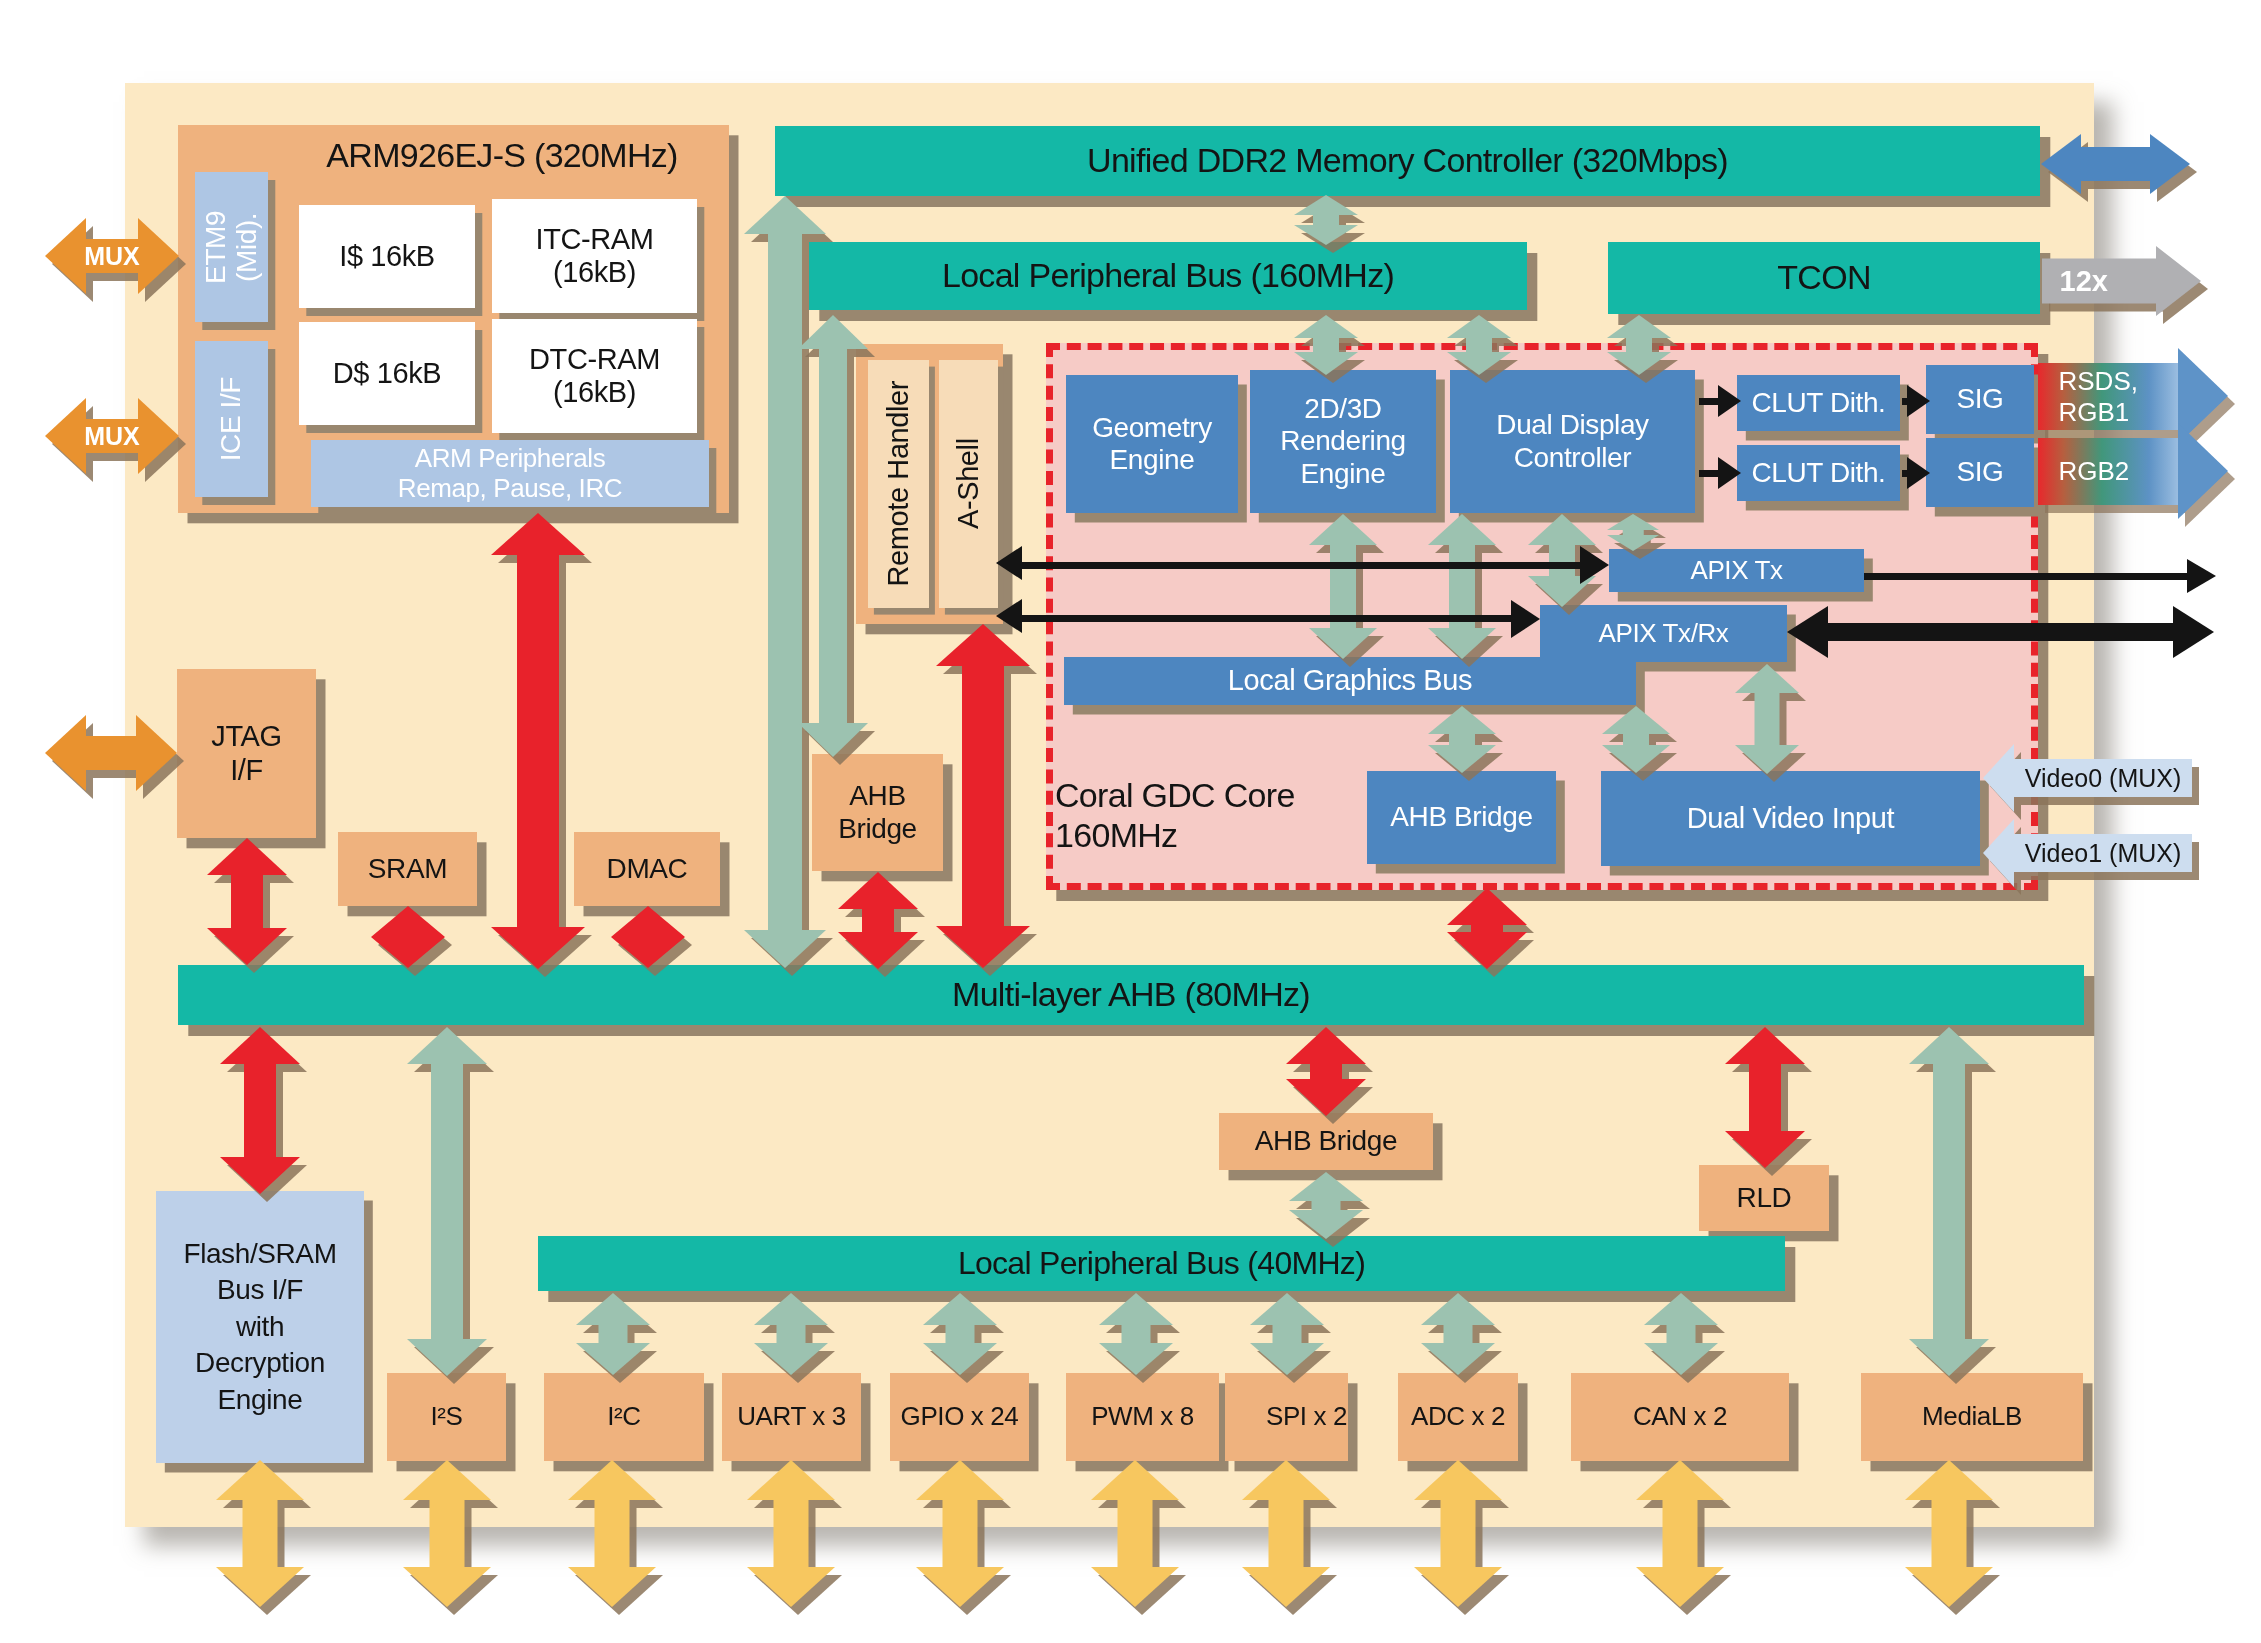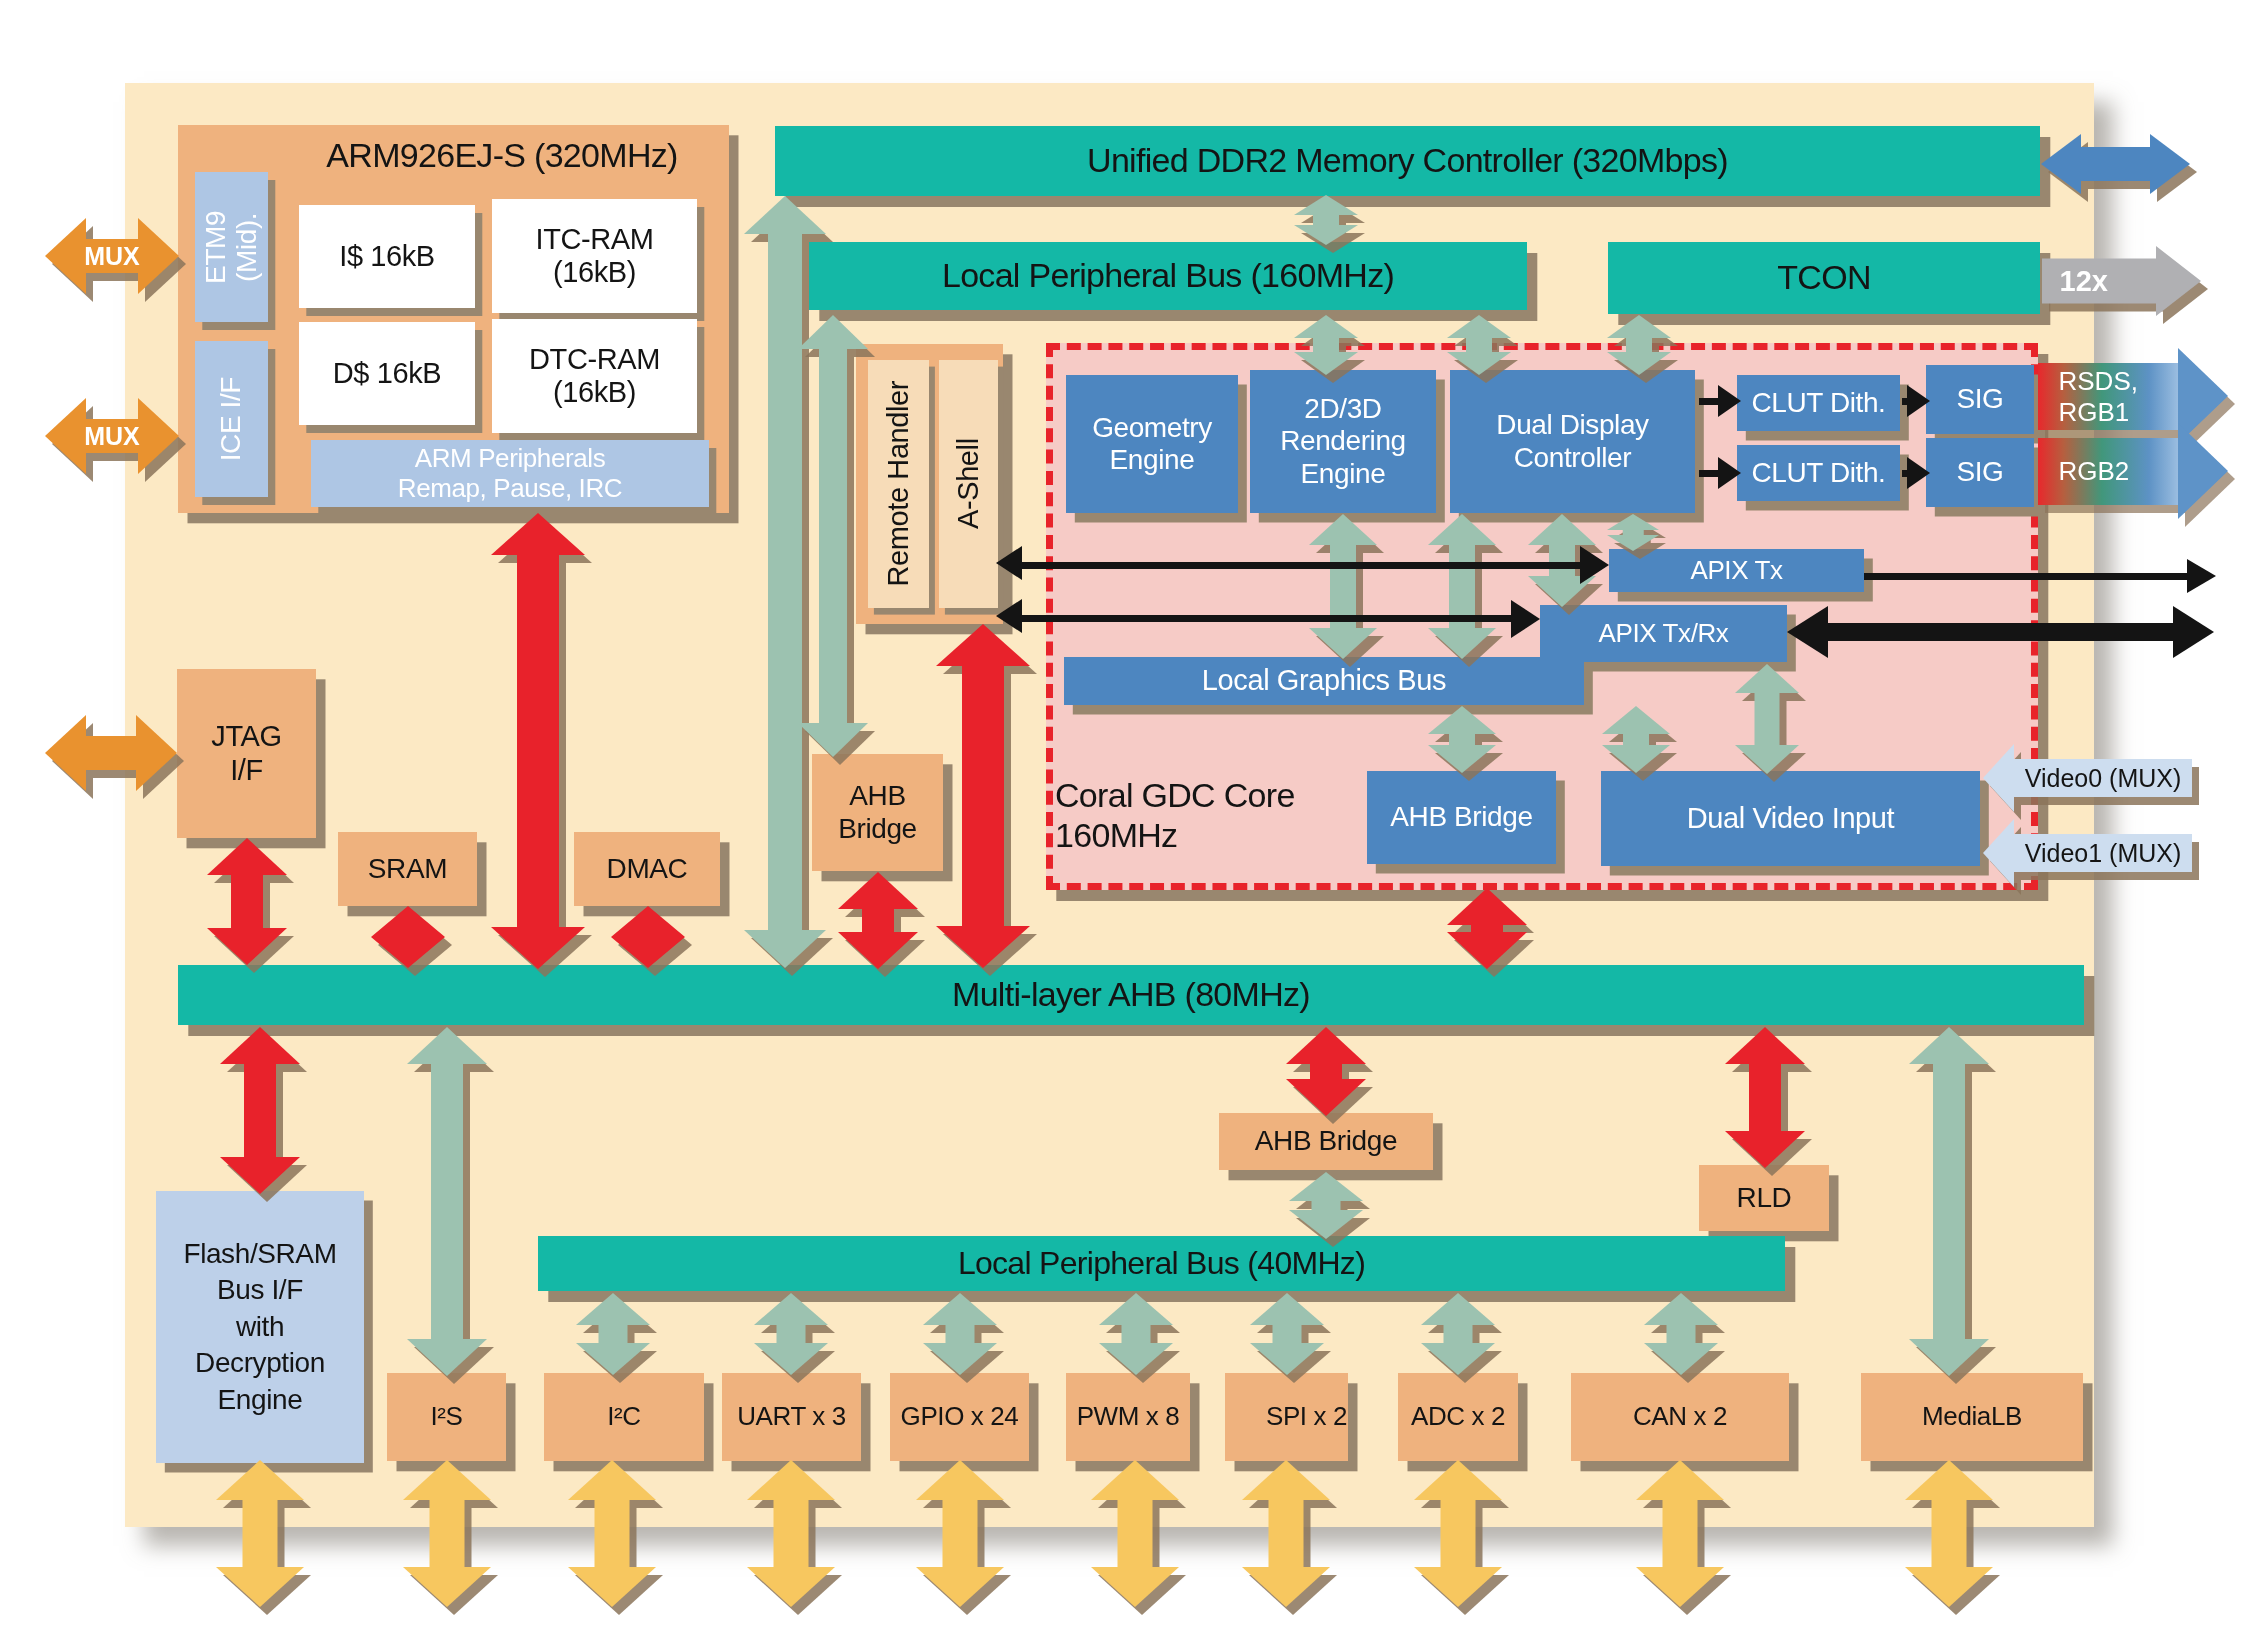--- a/index.html
+++ b/index.html
@@ -153,21 +153,21 @@
   </div>
   <div class="b blue" style="left:1926px;top:438px;width:108px;height:69px;">
     <span>SIG</span>
   </div>
   <div class="b blue" style="left:1609px;top:549px;width:255px;height:43px;font-size:26px;">
     <span>APIX Tx</span>
   </div>
   <div class="b blue" style="left:1540px;top:605px;width:247px;height:57px;font-size:26px;">
     <span>APIX Tx/Rx</span>
   </div>
-  <div class="b blue" style="left:1064px;top:657px;width:520px;height:48px;font-size:29px;">
+  <div class="b blue" style="left:1064px;top:657px;width:572px;height:48px;font-size:29px;">
     <span>Local Graphics Bus</span>
   </div>
   <div class="b blue" style="left:1367px;top:771px;width:189px;height:93px;">
     <span>AHB Bridge</span>
   </div>
   <div class="b blue" style="left:1601px;top:771px;width:379px;height:95px;font-size:29px;">
     <span>Dual Video Input</span>
   </div>
 
   <div class="b bar" style="left:178px;top:965px;width:1906px;height:60px;">
@@ -197,21 +197,21 @@
     </div>
   <div class="b tan" style="left:544px;top:1373px;width:160px;height:88px;font-size:26px;">
     <span>I²C</span>
     </div>
   <div class="b tan" style="left:722px;top:1373px;width:139px;height:88px;font-size:26px;">
     <span>UART x 3</span>
     </div>
   <div class="b tan" style="left:890px;top:1373px;width:139px;height:88px;font-size:26px;">
     <span>GPIO x 24</span>
     </div>
-  <div class="b tan" style="left:1066px;top:1373px;width:124px;height:88px;font-size:26px;align-items:center;">
+  <div class="b tan" style="left:1066px;top:1373px;width:153px;height:88px;font-size:26px;align-items:center;">
     <span>PWM x 8</span>
     </div>
   <div class="b tan" style="left:1225px;top:1373px;width:123px;height:88px;font-size:26px;padding-left:40px;">
     <span>SPI x 2</span>
     </div>
   <div class="b tan" style="left:1398px;top:1373px;width:120px;height:88px;font-size:26px;">
     <span>ADC x 2</span>
     </div>
   <div class="b tan" style="left:1571px;top:1373px;width:218px;height:88px;font-size:26px;">
     <span>CAN x 2</span>

